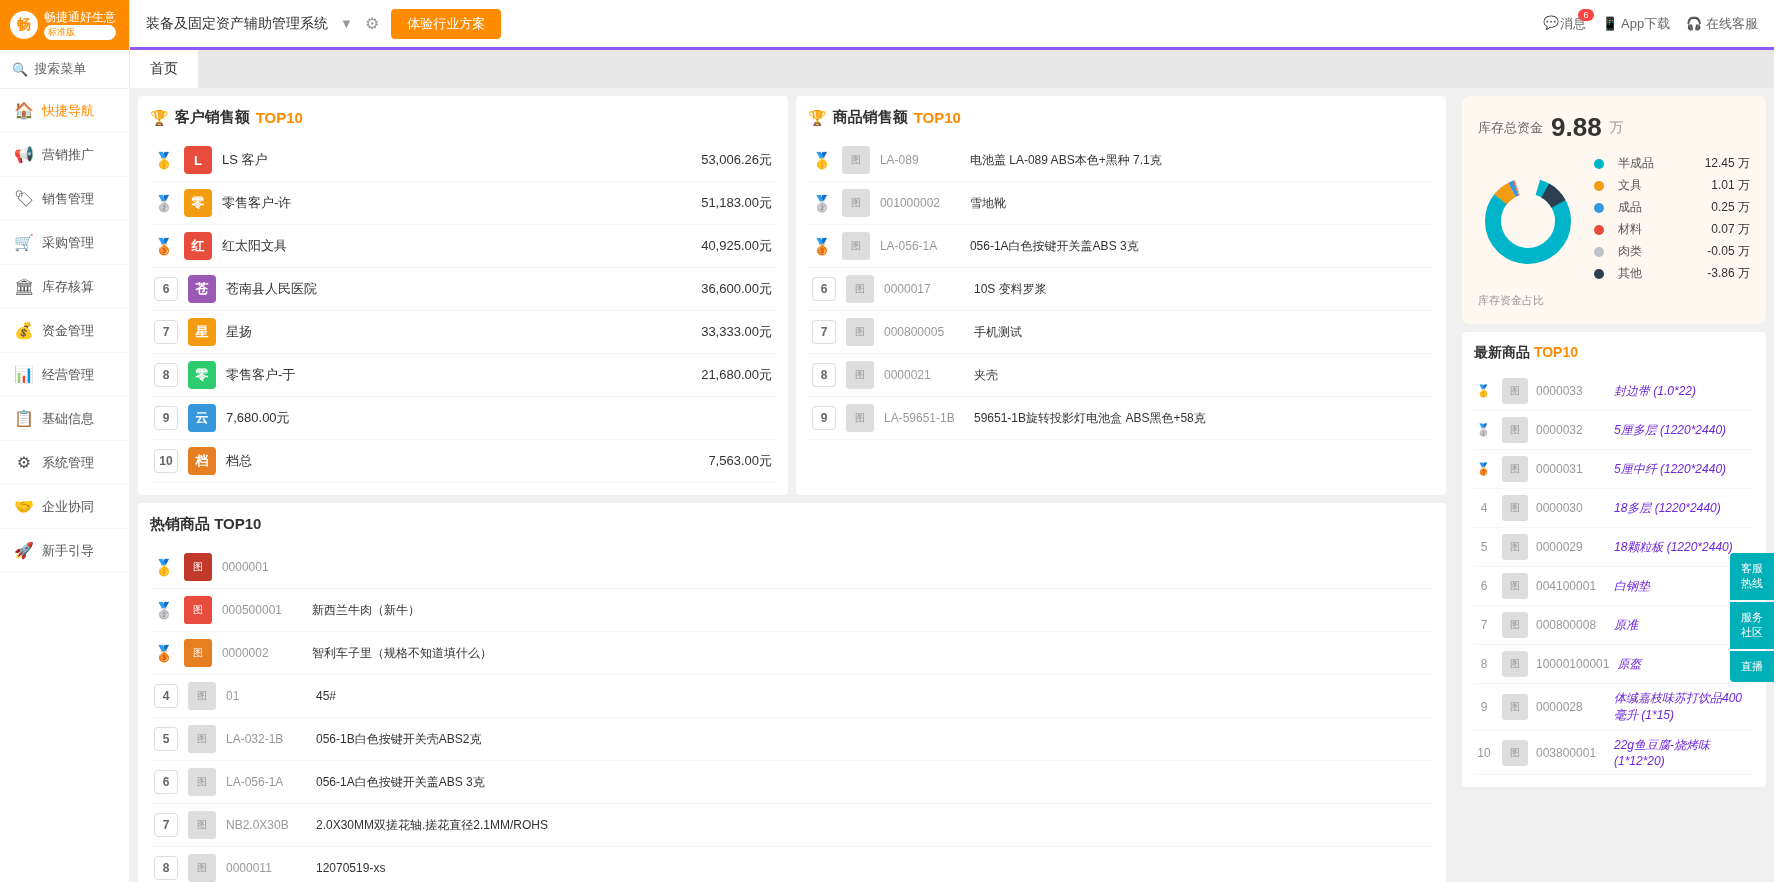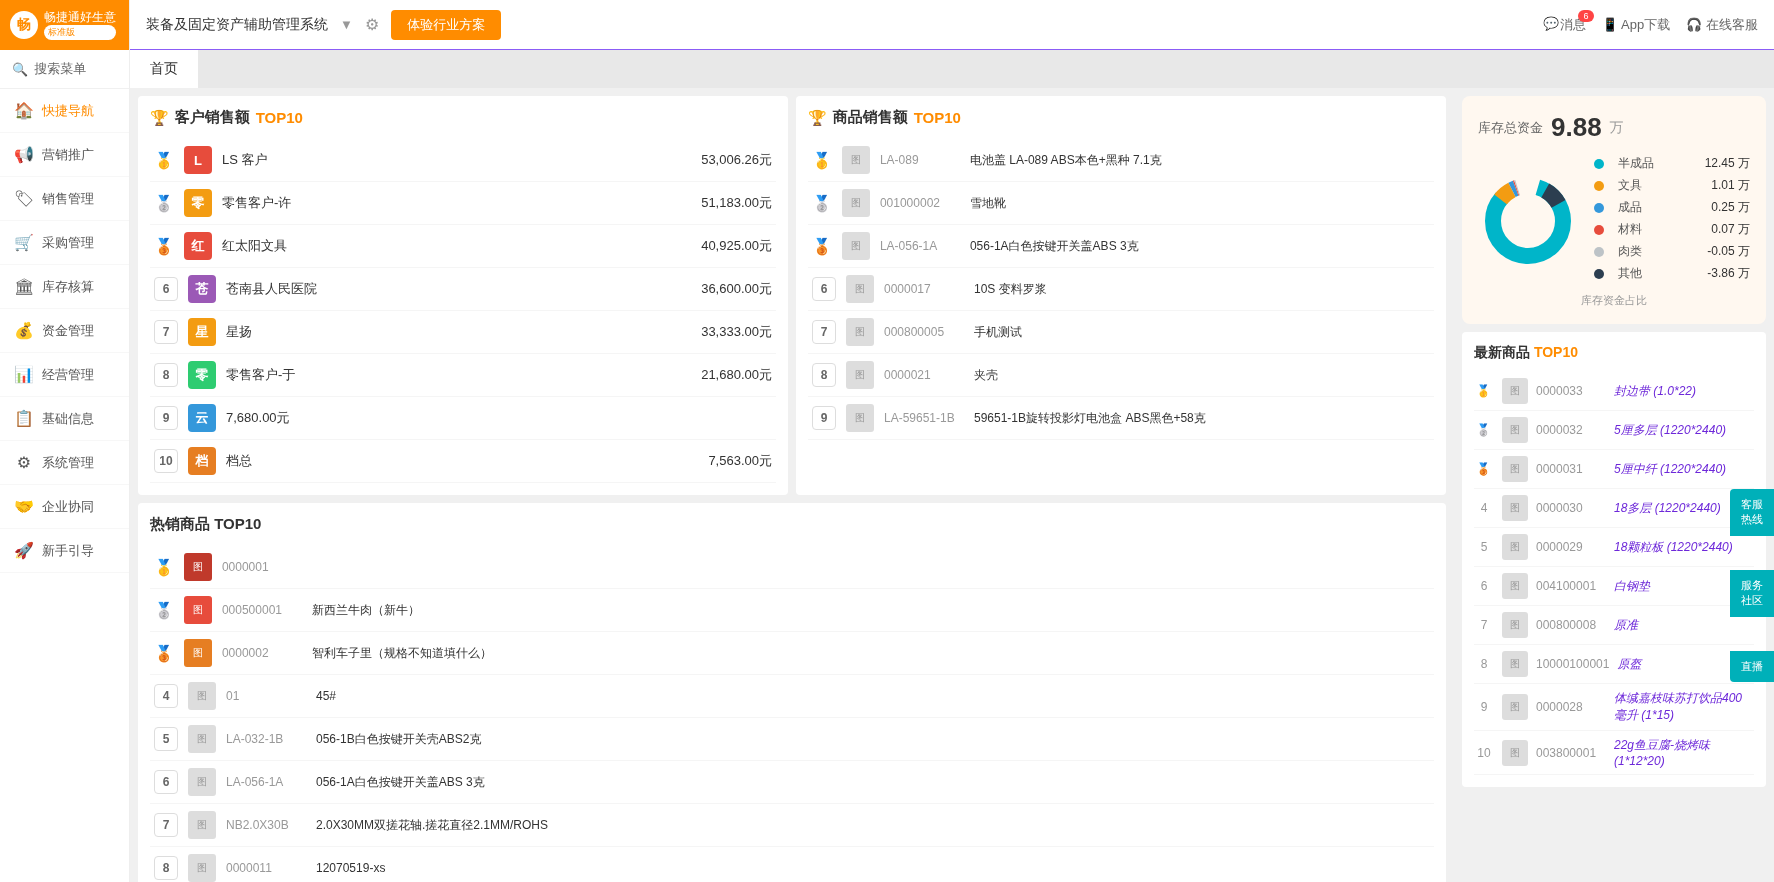--- a/index.html
+++ b/index.html
@@ -51,21 +51,21 @@
       flex: 1;
       display: flex;
       flex-direction: column;
       overflow: hidden;
     }
 
     
     .topbar {
       height: 50px;
       background: #fff;
-      border-bottom: 1px solid #8b5cf6;
+      border-bottom: 3px solid #8b5cf6;
       display: flex;
       align-items: center;
       padding: 0 16px;
       gap: 12px;
       flex-shrink: 0;
     }
     .topbar-system-name {
       font-size: 14px; color: #333; font-weight: 500;
     }
     .topbar-dropdown { cursor: pointer; color: #999; }
@@ -169,21 +169,21 @@
       align-items: center;
       gap: 16px;
       margin-top: 12px;
     }
     .donut-svg { flex-shrink: 0; }
     .donut-legend { flex: 1; }
     .legend-item { display: flex; align-items: center; gap: 14px; margin-bottom: 5px; font-size: 12px; }
     .legend-dot { width: 10px; height: 10px; border-radius: 50%; flex-shrink: 0; }
     .legend-name { flex: 1; color: #555; }
     .legend-value { color: #333; font-weight: 500; min-width: 60px; text-align: right; }
-    .inventory-label { font-size: 11px; color: #999; margin-top: 6px; text-align: center; }
+    .inventory-label { font-size: 11px; color: #999; margin-top: 6px; text-align: left; }
 
     
     .newest-section {
       background: #fff;
       border-radius: 4px;
       padding: 12px;
       margin-bottom: 8px;
     }
     .newest-title { font-size: 14px; font-weight: bold; color: #333; margin-bottom: 10px; }
     .newest-title .top10-orange { color: #ff8c00; }
@@ -215,21 +215,20 @@
     }
     .float-btn-item {
       background: #00b0b9;
       color: #fff;
       width: 44px;
       padding: 8px 4px;
       text-align: center;
       font-size: 11px;
       line-height: 1.4;
       cursor: pointer;
-      margin-top: 32px;
     }
     .float-btn-item:first-child { border-radius: 4px 0 0 0; }
     .float-btn-item:last-child { border-radius: 0 0 0 4px; }
 
     
     ::-webkit-scrollbar { width: 4px; }
     ::-webkit-scrollbar-track { background: #f1f1f1; }
     ::-webkit-scrollbar-thumb { background: #ccc; border-radius: 2px; }
 
     .hot-products-section {

